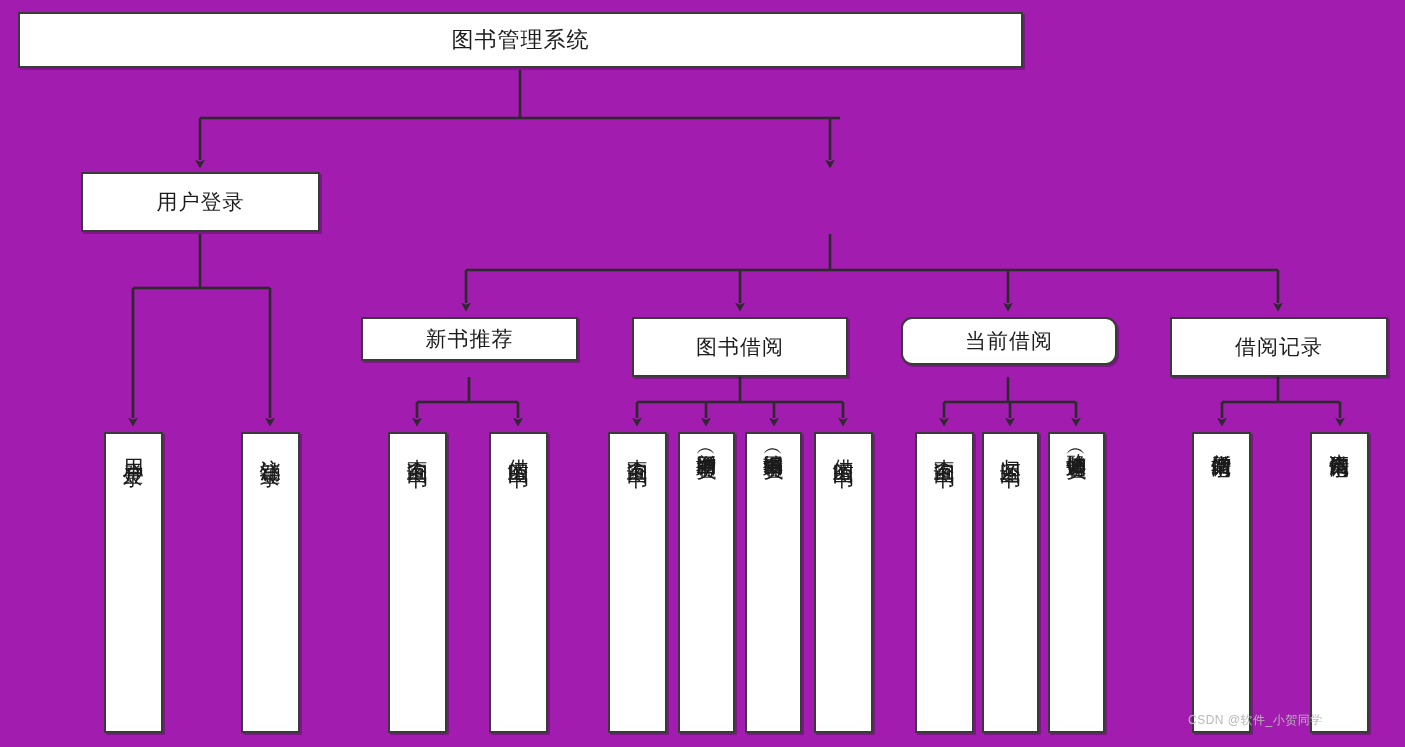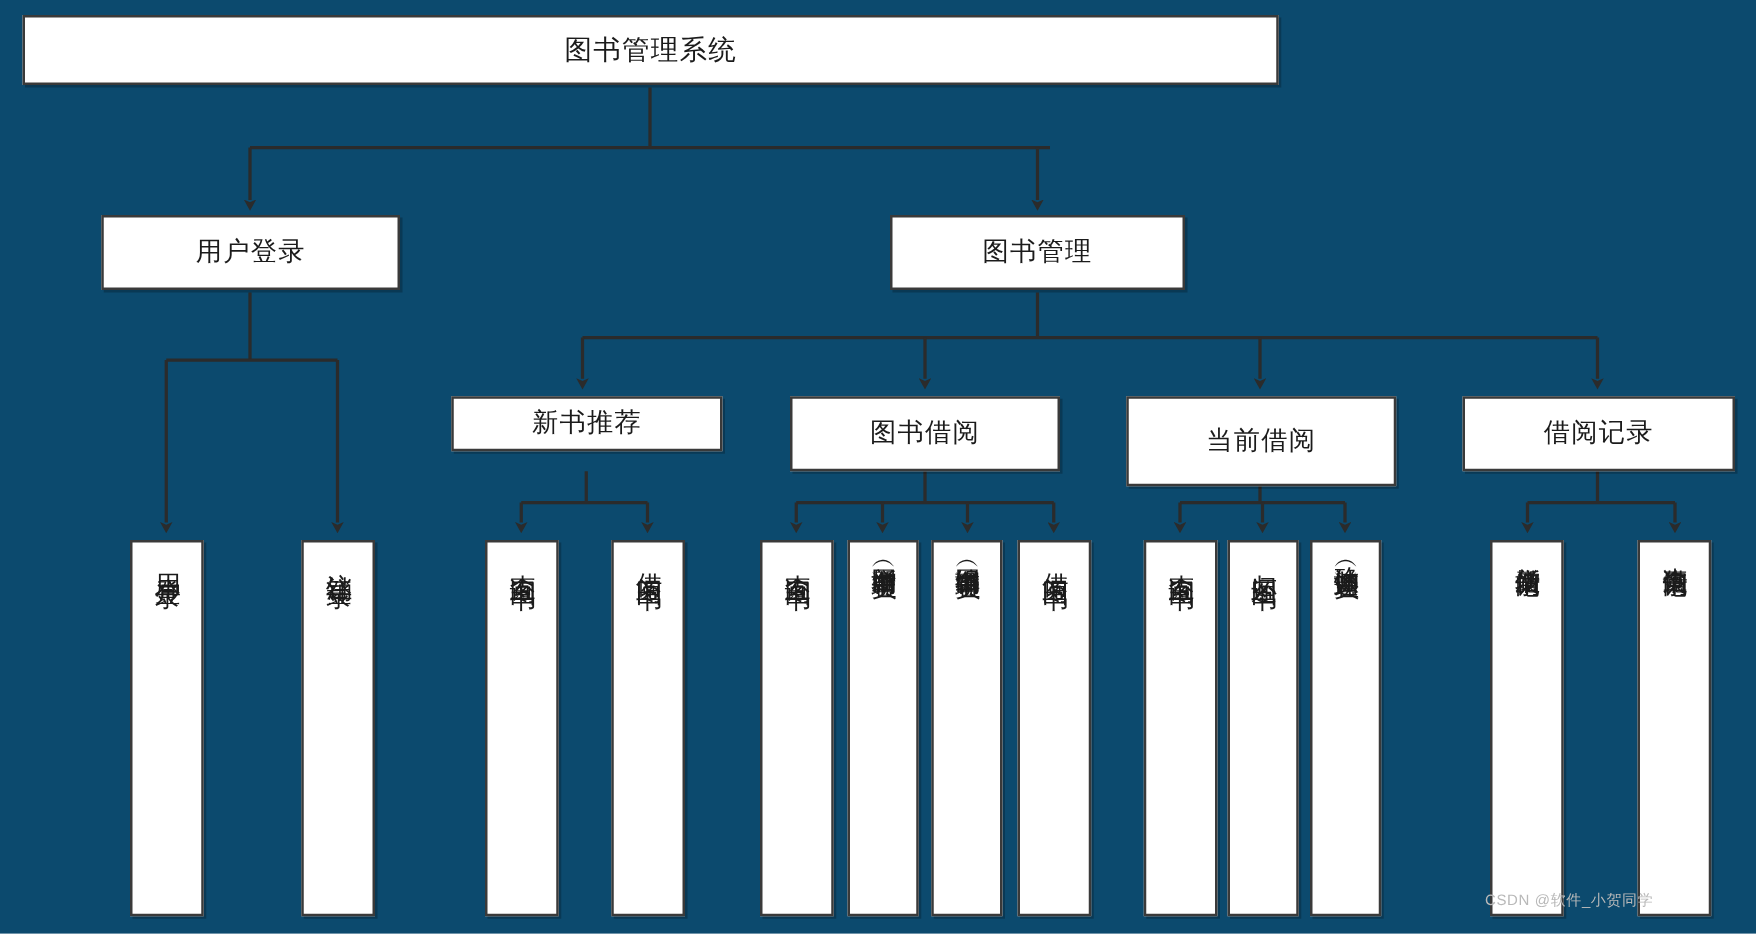--- a/index.html
+++ b/index.html
@@ -8,21 +8,21 @@
     padding: 0;
     background: #ffffff;
   }
   body {
     font-family: "Liberation Sans", "DejaVu Sans", sans-serif;
   }
   #diagram-canvas {
     position: relative;
     width: 1405px;
     height: 747px;
-    background: #0c4a6e;
+    background: #a21caf;
     overflow: hidden;
   }
   
   #connector-layer {
     position: absolute;
     left: 0;
     top: 0;
     width: 1405px;
     height: 747px;
     z-index: 1;
@@ -143,33 +143,30 @@
   </svg>
 
   <div class="node horizontal root" style="left:18px; top:12px; width:1005px; height:56px;">
     <span class="node-label">图书管理系统</span>
   </div>
 
   <div class="node horizontal" style="left:81px; top:172px; width:239px; height:60px;">
     <span class="node-label">用户登录</span>
   </div>
 
-  <div class="node horizontal" style="left:712px; top:172px; width:236px; height:60px;">
-    <span class="node-label">图书管理</span>
-  </div>
 
   <div class="node horizontal" style="left:361px; top:317px; width:217px; height:44px;">
     <span class="node-label">新书推荐</span>
   </div>
 
   <div class="node horizontal" style="left:632px; top:317px; width:216px; height:60px;">
     <span class="node-label">图书借阅</span>
   </div>
 
-  <div class="node horizontal" style="left:901px; top:317px; width:216px; height:72px;">
+  <div class="node horizontal" style="left:901px; top:317px; width:216px; height:48px;border-radius:11px;">
     <span class="node-label">当前借阅</span>
   </div>
 
   <div class="node horizontal" style="left:1170px; top:317px; width:218px; height:60px;">
     <span class="node-label">借阅记录</span>
   </div>
 
   <div class="node vertical" style="left:104px; top:432px; width:59px; height:301px;">
     <span class="node-label">用户登录</span>
   </div>

